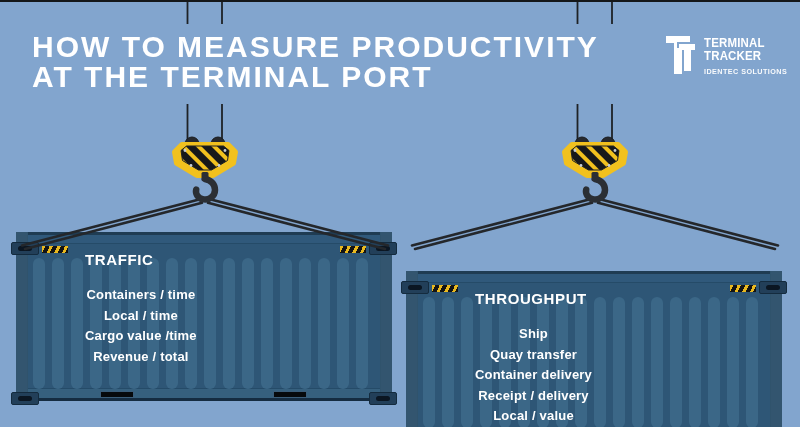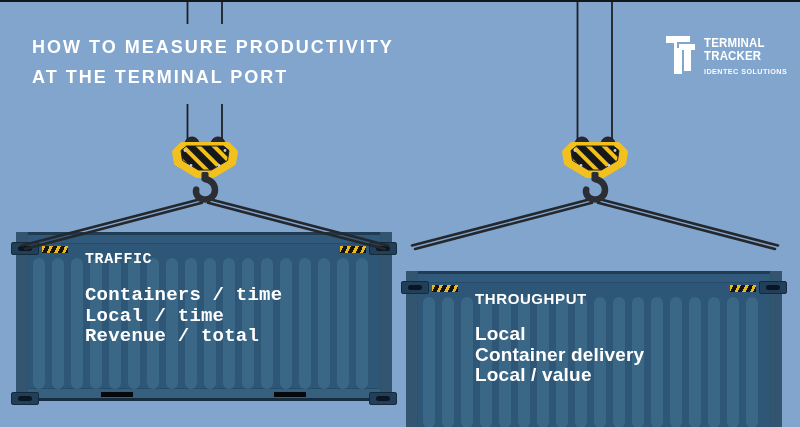--- a/index.html
+++ b/index.html
@@ -10,41 +10,41 @@
     -webkit-font-smoothing:antialiased;
   }
   .topline{position:absolute;top:0;left:0;right:0;height:2px;background:#14171A;z-index:6;}
 
   
   .title-block{
     position:absolute; left:30px; top:24px; z-index:5;
     background:var(--background,#82A5CE);
     padding:8px 18px 12px 2px;
     color:var(--text_white,#FFF);
-    font-size:18px; font-weight:bold; line-height:30px; letter-spacing:2px;
+    font-size:30px; font-weight:bold; line-height:30px; letter-spacing:2px;
     white-space:nowrap;
   }
   .logo{position:absolute; left:666px; top:36px; z-index:5; color:var(--text_white,#FFF); display:flex; gap:9px;}
   .tt{position:relative; width:29px; height:40px;}
   .tt div{position:absolute; background:var(--text_white,#FFF);}
   .t1bar{left:0; top:0; width:24px; height:7px;}
   .t1stem{left:8px; top:7px; width:8px; height:31px;}
   .t2bar{left:13px; top:8px; width:16px; height:6px; box-shadow:-2px -2px 0 var(--background,#82A5CE);}
   .t2stem{left:18px; top:14px; width:7px; height:21px; box-shadow:-2px 0 0 var(--background,#82A5CE);}
   .logo-text{display:flex; flex-direction:column;}
   .brand{font-size:13.5px; font-weight:bold; line-height:13px; letter-spacing:.2px; transform:scaleX(.85); transform-origin:left;}
   .brand-sub{font-size:8px; font-weight:bold; letter-spacing:.5px; margin-top:5px; transform:scaleX(.9); transform-origin:left; opacity:.95;}
 
   
   .container-box{
     position:absolute; top:232px; width:376px; height:169px;
     background:var(--container_body,#2E5676);
     box-shadow:inset 0 0 0 1px #254A66;
   }
-  .cb-left{left:16px;font-family:Liberation Mono, monospace;} .cb-right{left:406px;margin-top:39px;}
+  .cb-left{left:16px;} .cb-right{left:406px;margin-top:39px;}
   .post{position:absolute; top:0; bottom:0; width:11px; background:#33556F; z-index:1;}
   .post-l{left:0; border-right:1px solid #27496130;}
   .post-r{right:0; border-left:1px solid #27496130;}
   .toprail{position:absolute; top:0; left:0; right:0; height:12px; box-sizing:border-box;
     background:#30597B; border-top:3px solid #1F3C53; border-bottom:1px solid #254B68; z-index:1;}
   .botrail{position:absolute; bottom:0; left:0; right:0; height:13px; box-sizing:border-box;
     background:#36607E; border-bottom:3px solid #152C41; border-top:1px solid #254B68; z-index:1;}
   .ribs{position:absolute; left:17px; top:26px; height:131px; display:flex; gap:7px; z-index:1;}
   .rib{width:12px; height:131px; border-radius:7px; background:var(--container_rib,#3B6787);}
   .casting{position:absolute; width:26px; height:11px; background:#223F59; border:1px solid #142B3E;
@@ -54,21 +54,21 @@
   .c-bl{left:-5px; bottom:-4px;} .c-br{right:-5px; bottom:-4px;}
   .hazard{position:absolute; top:14px; width:26px; height:7px; z-index:2;
     background:repeating-linear-gradient(115deg,#E9B91F 0 3px,#141414 3px 7px);}
   .h-l{left:26px;} .h-r{right:26px;}
   .pocket{position:absolute; bottom:3px; height:7px; width:34px; box-sizing:border-box;
     background:#06090C; border:1px solid #3A5D7A; z-index:2;}
   .p-1{left:84px;} .p-2{left:257px;}
 
   .cargo-text{position:absolute; left:69px; top:18px; z-index:3; color:var(--text_white,#FFF);}
   .cargo-title{font-size:15px; font-weight:bold; letter-spacing:.6px; line-height:19px; margin-bottom:16px;}
-  .cargo-items div{font-size:19px; font-weight:bold; letter-spacing:.2px; line-height:20.5px;}
+  .cargo-items div{font-size:13px; font-weight:bold; letter-spacing:.2px; line-height:20.5px;text-align:center;}
 
   
   .crane-svg{position:absolute; inset:0; z-index:4; pointer-events:none;}
 </style>
 </head>
 <body>
 
 <div class="stage">
   <div class="topline"></div>
 
@@ -111,20 +111,21 @@
       </div>
     <div class="hazard h-l"></div>
     <div class="hazard h-r"></div>
     <div class="pocket p-1"></div>
     <div class="pocket p-2"></div>
     <div class="cargo-text">
       <div class="cargo-title">TRAFFIC</div>
       <div class="cargo-items">
         <div>Containers / time</div>
         <div>Local / time</div>
+        <div>Cargo value /time</div>
         <div>Revenue / total</div>
       </div>
     </div>
   </div>
 
   <div class="container-box cb-right">
     <div class="toprail"></div>
     <div class="botrail"></div>
     <div class="post post-l"></div>
     <div class="post post-r"></div>
@@ -160,22 +161,24 @@
     <div class="casting c-br">
         <div class="hole"></div>
       </div>
     <div class="hazard h-l"></div>
     <div class="hazard h-r"></div>
     <div class="pocket p-1"></div>
     <div class="pocket p-2"></div>
     <div class="cargo-text">
       <div class="cargo-title">THROUGHPUT</div>
       <div class="cargo-items">
-        <div>Local</div>
+        <div>Ship</div>
+        <div>Quay transfer</div>
         <div>Container delivery</div>
+        <div>Receipt / delivery</div>
         <div>Local / value</div>
       </div>
     </div>
   </div>
 
   <svg class="crane-svg" width="800" height="427" viewBox="0 0 800 427">
     <defs>
       <pattern id="hz" width="11" height="11" patternUnits="userSpaceOnUse" patternTransform="rotate(-45)">
         <rect width="11" height="11" fill="#17181A"></rect>
         <rect width="4" height="11" style="fill:var(--hook_yellow,#F2C11E)"></rect>

